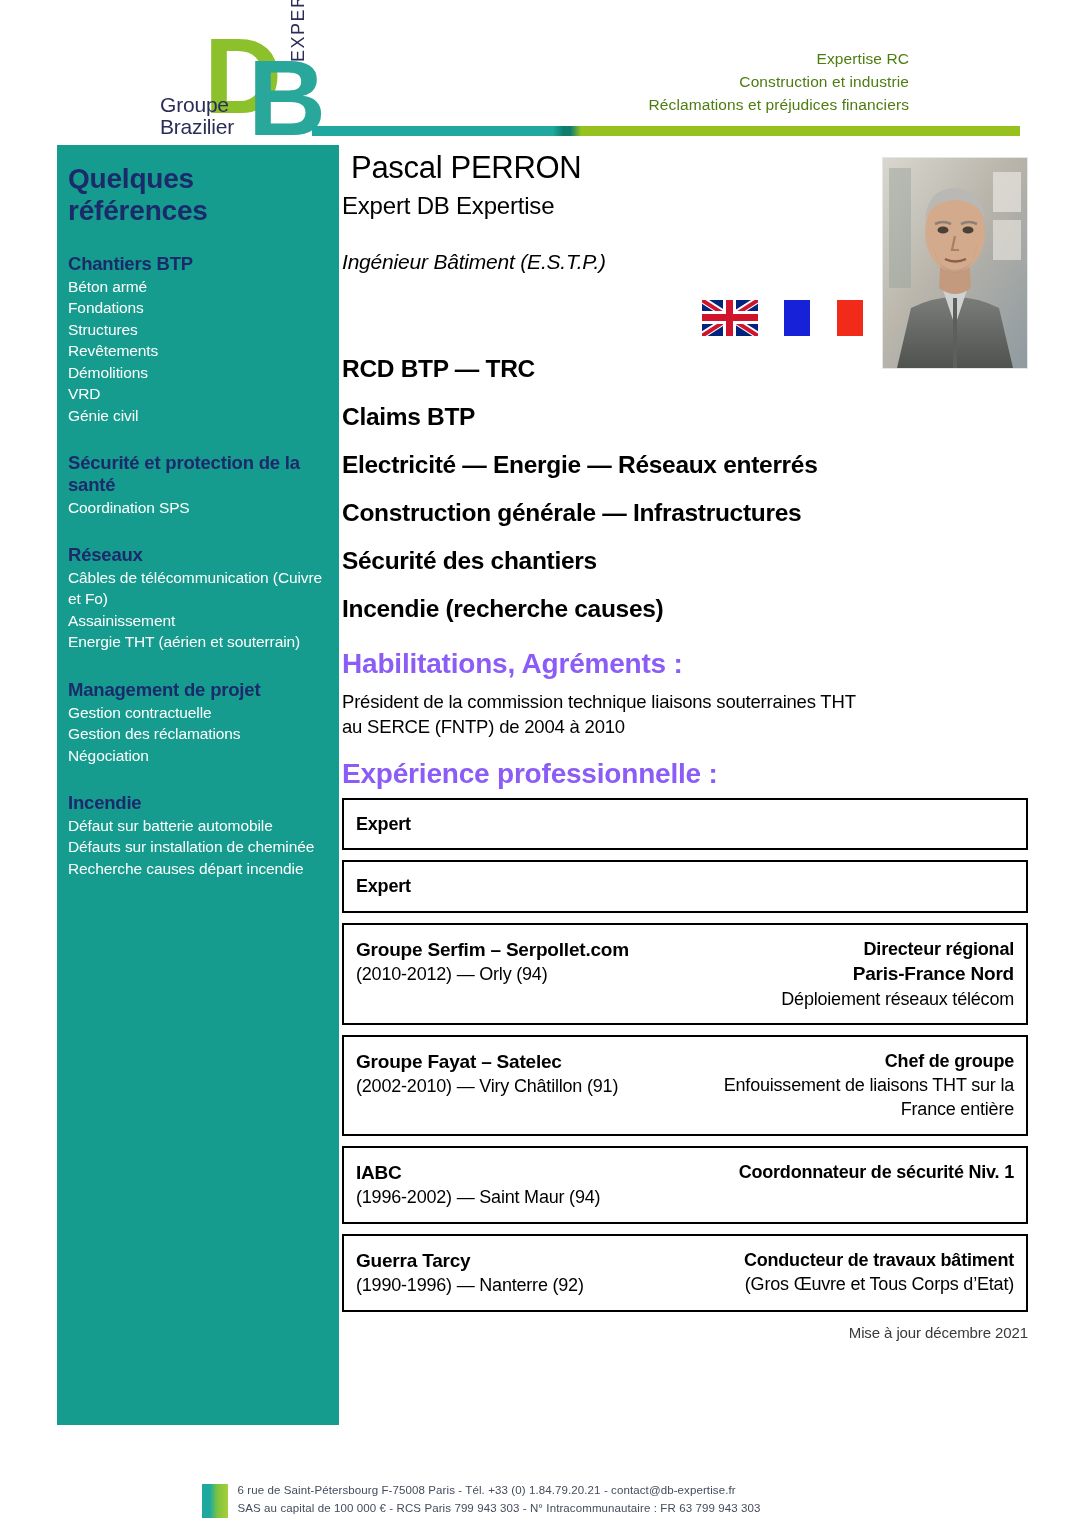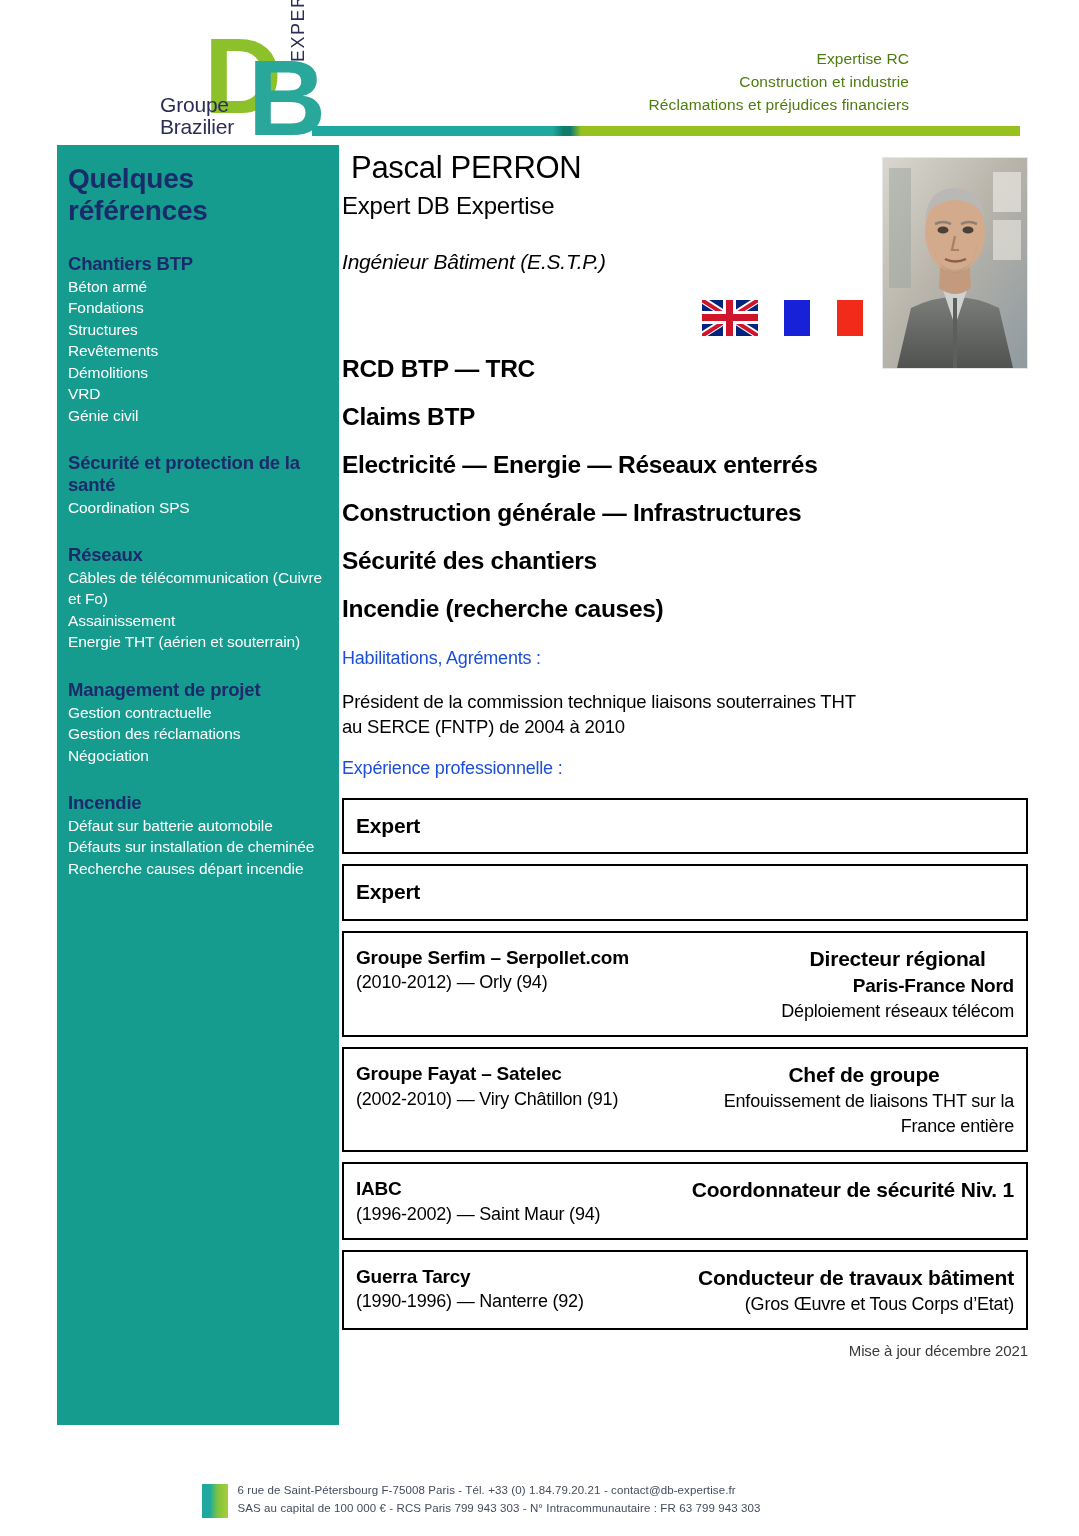--- a/index.html
+++ b/index.html
@@ -188,23 +188,23 @@
     left: 3px;
     font-size: 24.5px;
     font-weight: bold;
     letter-spacing: -0.3px;
     white-space: nowrap;
   }
 
   .sec-title {
     position: absolute;
     left: 3px;
-    color: #1d4ed8;
-    font-size: 18px;
-    font-weight: normal;
+    color: #8b5cf6;
+    font-size: 28px;
+    font-weight: bold;
     letter-spacing: -0.2px;
   }
   .hab-text {
     position: absolute;
     left: 3px; top: 545px;
     font-size: 18.5px;
     line-height: 1.35;
     letter-spacing: -0.2px;
   }
 
@@ -227,25 +227,24 @@
     font-weight: bold;
     letter-spacing: -0.2px;
     line-height: 1.35;
   }
   .exp-period {
     font-size: 18px;
     letter-spacing: -0.2px;
     line-height: 1.35;
   }
   .exp-title {
-    font-size: 21px;
-    font-weight: bold;
-    letter-spacing: -0.2px;
-    line-height: 1.35;
-    text-align: center;
+    font-size: 18px;
+    font-weight: bold;
+    letter-spacing: -0.2px;
+    line-height: 1.35;
   }
   .exp-title2 {
     font-size: 19px;
     font-weight: bold;
     letter-spacing: -0.2px;
     line-height: 1.35;
   }
   .exp-sub {
     font-size: 18px;
     letter-spacing: -0.2px;

